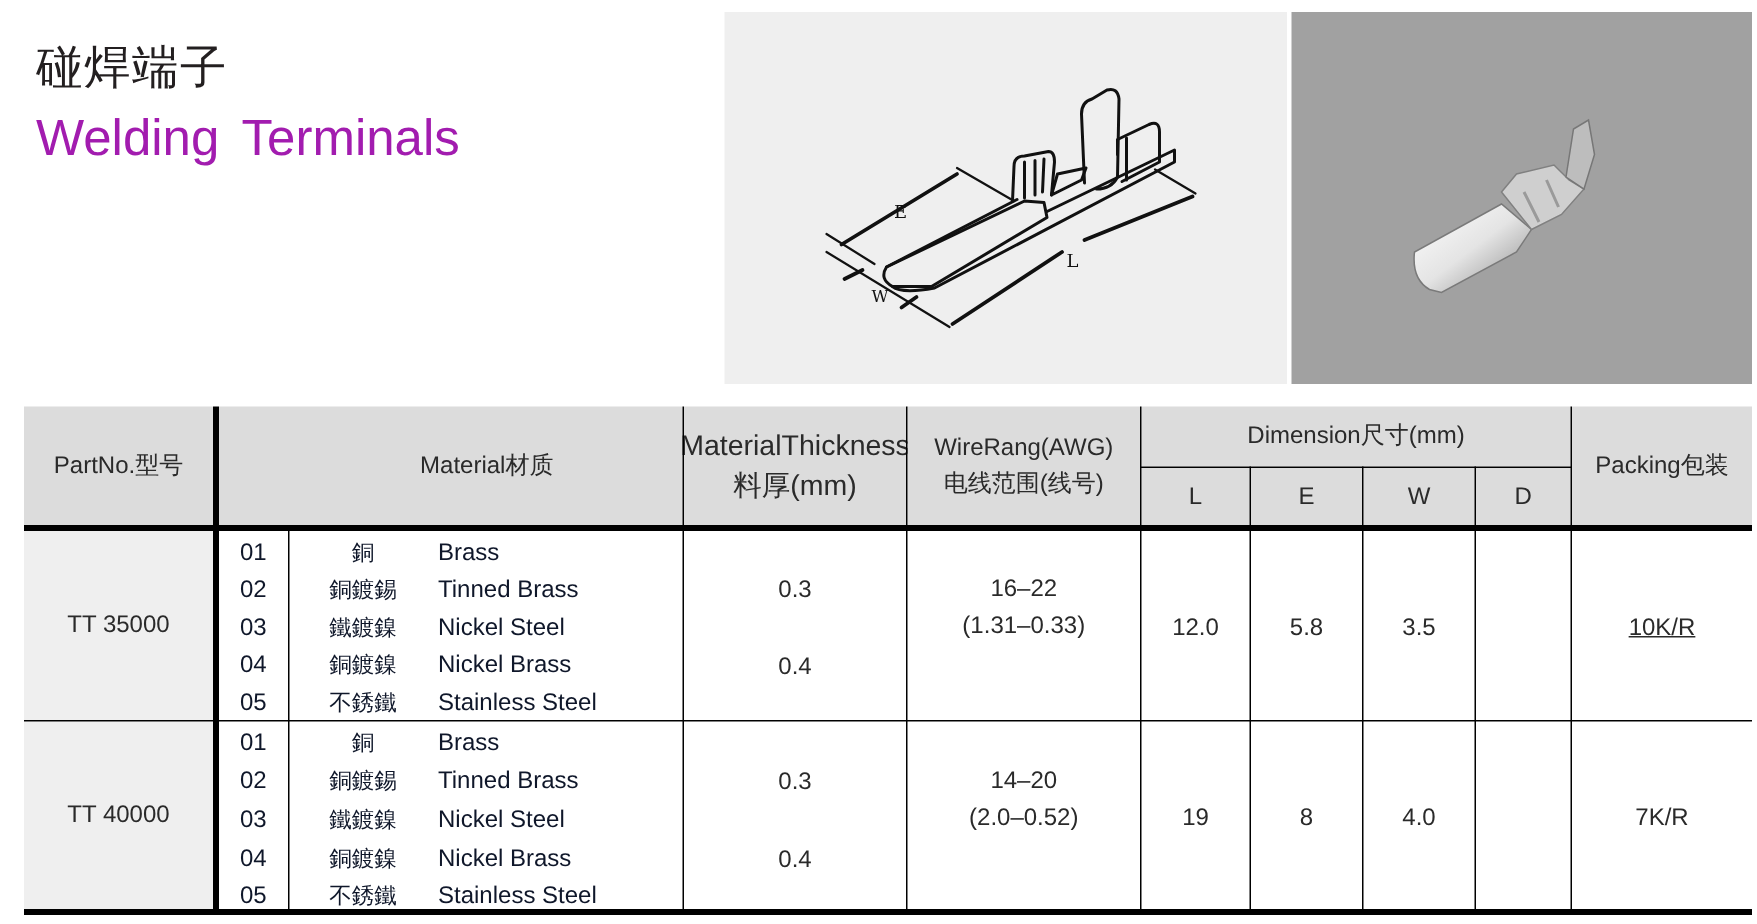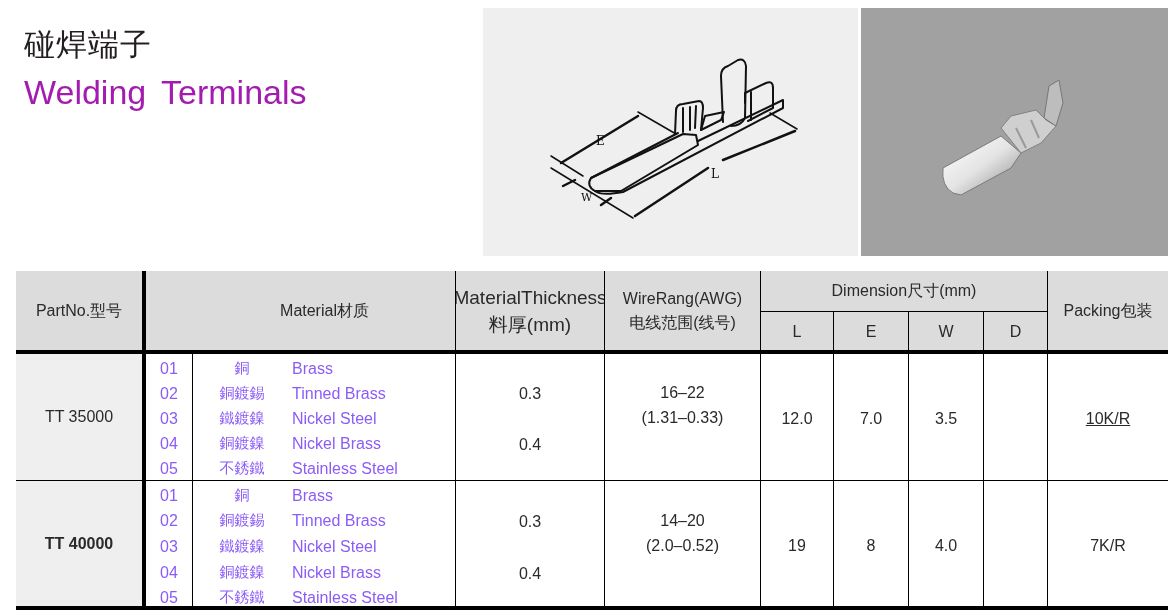--- a/index.html
+++ b/index.html
@@ -16,21 +16,21 @@
   .spec-table { position: absolute; left: 16px; top: 271px; width: 1152px; }
   .cell { position: absolute; display: flex; align-items: center; justify-content: center; text-align: center; font-size: 16px; color: #2a2a2a; line-height: 1.25; }
   .hdr { background: #dcdcdc; }
   .pn { background: #efefef; }
 
   .vline { position: absolute; background: #000; width: 1px; }
   .hline { position: absolute; background: #000; height: 1px; }
   .thick-v { width: 4px; }
   .thick-h { height: 4px; }
 
-  .mat-list { position: absolute; font-size: 16px; color: #8b5cf6; }
+  .mat-list { position: absolute; font-size: 16px; color: #0f172a; }
   .mat-row { position: absolute; height: 25px; display: flex; align-items: center; white-space: nowrap; }
   .mat-code { position: absolute; left: 0; width: 30px; }
   .mat-cn { position: absolute; left: 52px; width: 60px; text-align: center; font-family: "DejaVu Sans", sans-serif; font-size: 15px; }
   .mat-en { position: absolute; left: 132px; }
 </style>
 </head>
 <body>
 
 <div class="title-cn">碰焊端子</div>
 <div class="title-en">Welding  Terminals</div>
@@ -131,26 +131,26 @@
       <span class="mat-en">Stainless Steel</span>
     </div>
   </div>
   <div class="cell" style="left:440px;top:108px;width:148px;height:30px;">0.3</div>
   <div class="cell" style="left:440px;top:159px;width:148px;height:30px;">0.4</div>
   <div class="cell" style="left:589px;top:108px;width:155px;height:52px;flex-direction:column;">
     <span>16–22</span>
     <span style="margin-top:5px;">(1.31–0.33)</span>
   </div>
   <div class="cell" style="left:745px;top:83px;width:72px;height:130px;">12.0</div>
-  <div class="cell" style="left:818px;top:83px;width:74px;height:130px;">7.0</div>
+  <div class="cell" style="left:818px;top:83px;width:74px;height:130px;">5.8</div>
   <div class="cell" style="left:893px;top:83px;width:74px;height:130px;">3.5</div>
   <div class="cell" style="left:968px;top:83px;width:63px;height:130px;"></div>
   <div class="cell" style="left:1032px;top:83px;width:120px;height:130px;text-decoration:underline;">10K/R</div>
 
-  <div class="cell pn" style="left:0;top:210px;width:126px;height:126px;font-weight:bold;">TT 40000</div>
+  <div class="cell pn" style="left:0;top:210px;width:126px;height:126px;">TT 40000</div>
   <div class="mat-list" style="left:144px;top:212px;width:295px;height:125px;">
     <div class="mat-row" style="top:0;">
       <span class="mat-code">01</span>
       <span class="mat-cn">銅</span>
       <span class="mat-en">Brass</span>
     </div>
     <div class="mat-row" style="top:25px;">
       <span class="mat-code">02</span>
       <span class="mat-cn">銅鍍錫</span>
       <span class="mat-en">Tinned Brass</span>

